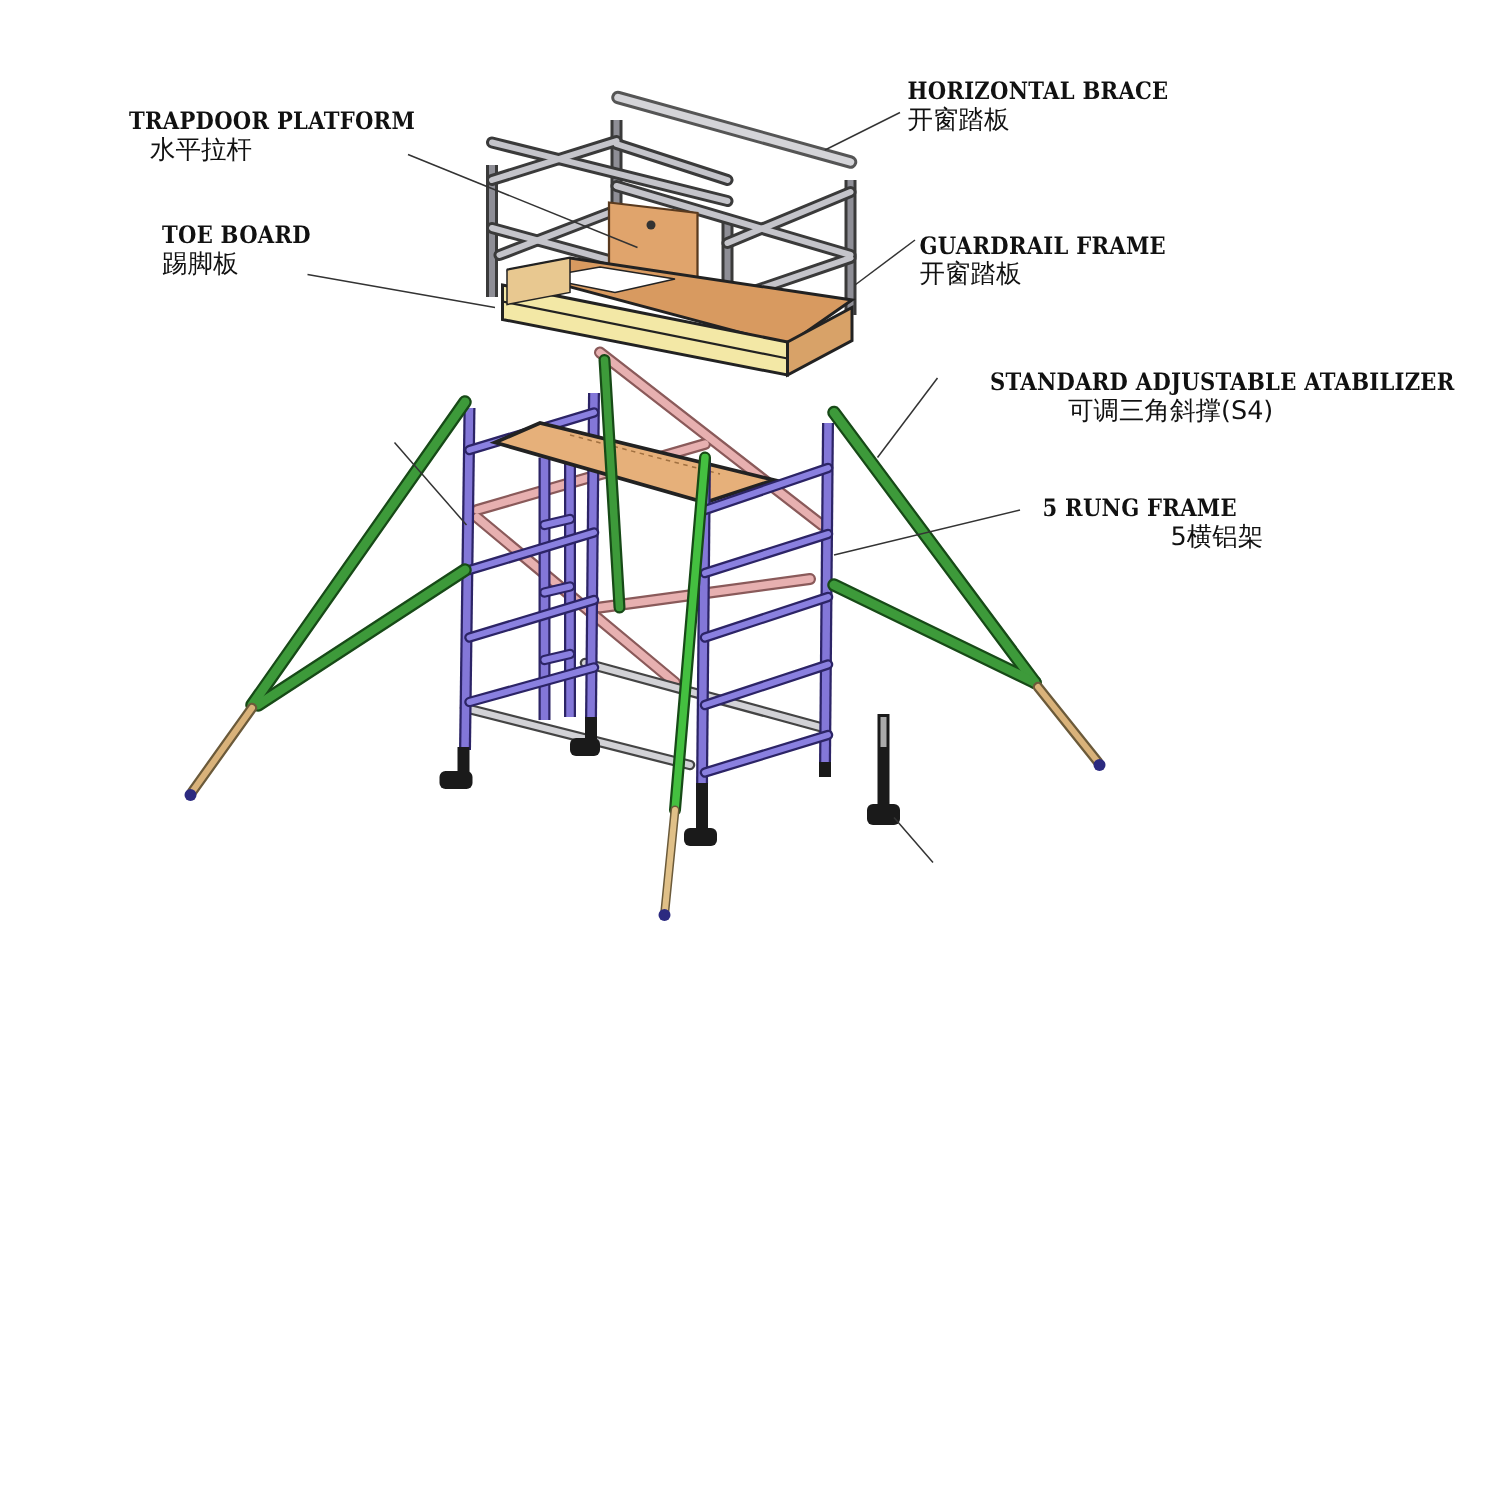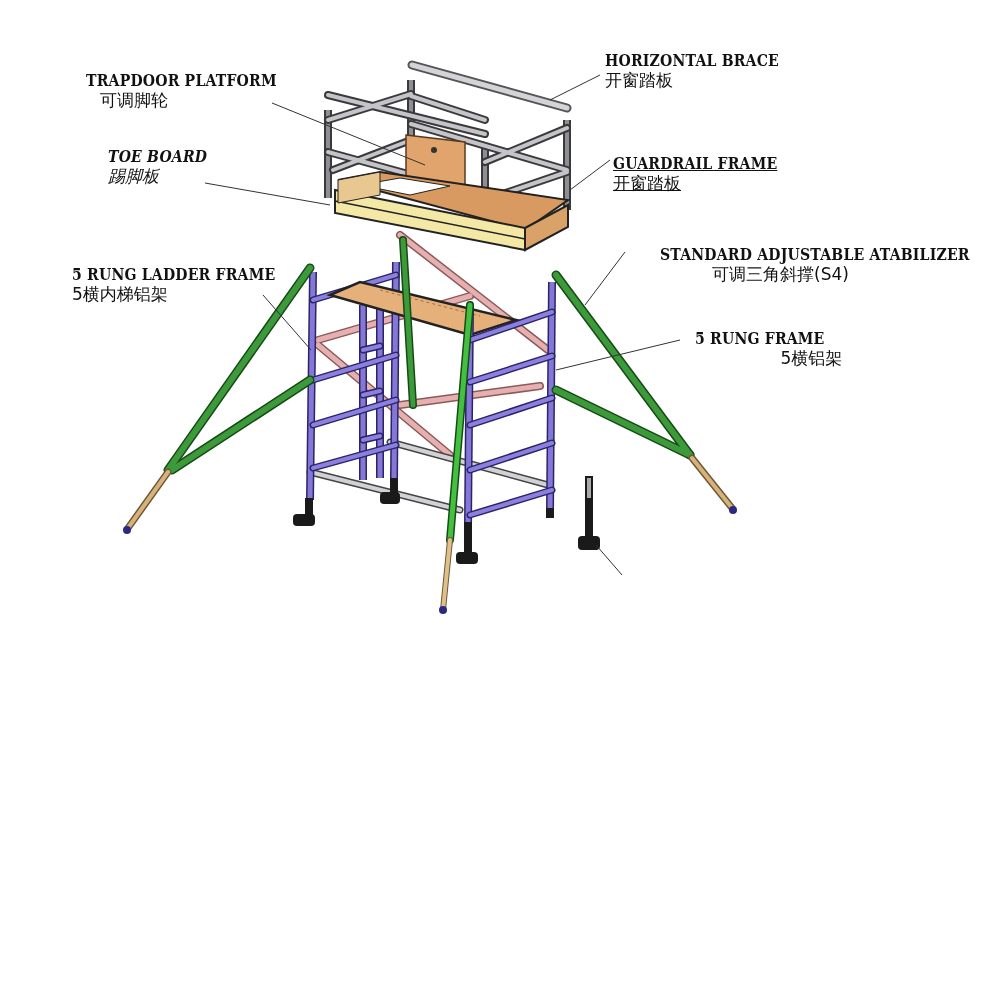--- a/index.html
+++ b/index.html
@@ -224,47 +224,43 @@
       <line x1="610" y1="160" x2="570" y2="190"></line>
       <line x1="625" y1="252" x2="585" y2="305"></line>
       <line x1="263" y1="295" x2="311" y2="350"></line>
       <line x1="680" y1="340" x2="556" y2="370"></line>
       <line x1="622" y1="575" x2="596" y2="545"></line>
     </g>
   </svg>
 
   <div class="label" style="left:86px; top:72px;">
     <span class="en">TRAPDOOR PLATFORM</span>
-    <span class="zh indent">可调脚轮</span>
-  </div>
-
-  <div class="label" style="left:108px; top:148px;font-style:italic;">
+    <span class="zh indent">水平拉杆</span>
+  </div>
+
+  <div class="label" style="left:108px; top:148px;">
     <span class="en">TOE BOARD</span>
     <span class="zh">踢脚板</span>
   </div>
 
   <div class="label" style="left:605px; top:52px;">
     <span class="en">HORIZONTAL BRACE</span>
     <span class="zh">开窗踏板</span>
   </div>
 
-  <div class="label" style="left:613px; top:155px;text-decoration:underline;">
+  <div class="label" style="left:613px; top:155px;">
     <span class="en">GUARDRAIL FRAME</span>
     <span class="zh">开窗踏板</span>
   </div>
 
   <div class="label" style="left:660px; top:246px;">
     <span class="en">STANDARD ADJUSTABLE ATABILIZER</span>
     <span class="zh" style="padding-left:52px;">可调三角斜撑(S4)</span>
   </div>
 
-  <div class="label" style="left:72px; top:266px;">
-    <span class="en">5 RUNG LADDER FRAME</span>
-    <span class="zh">5横内梯铝架</span>
-  </div>
 
   <div class="label" style="left:695px; top:330px;text-align:right;">
     <span class="en">5 RUNG FRAME</span>
     <span class="zh">5横铝架</span>
   </div>
 
 
 </div>
 
 </body></html>

